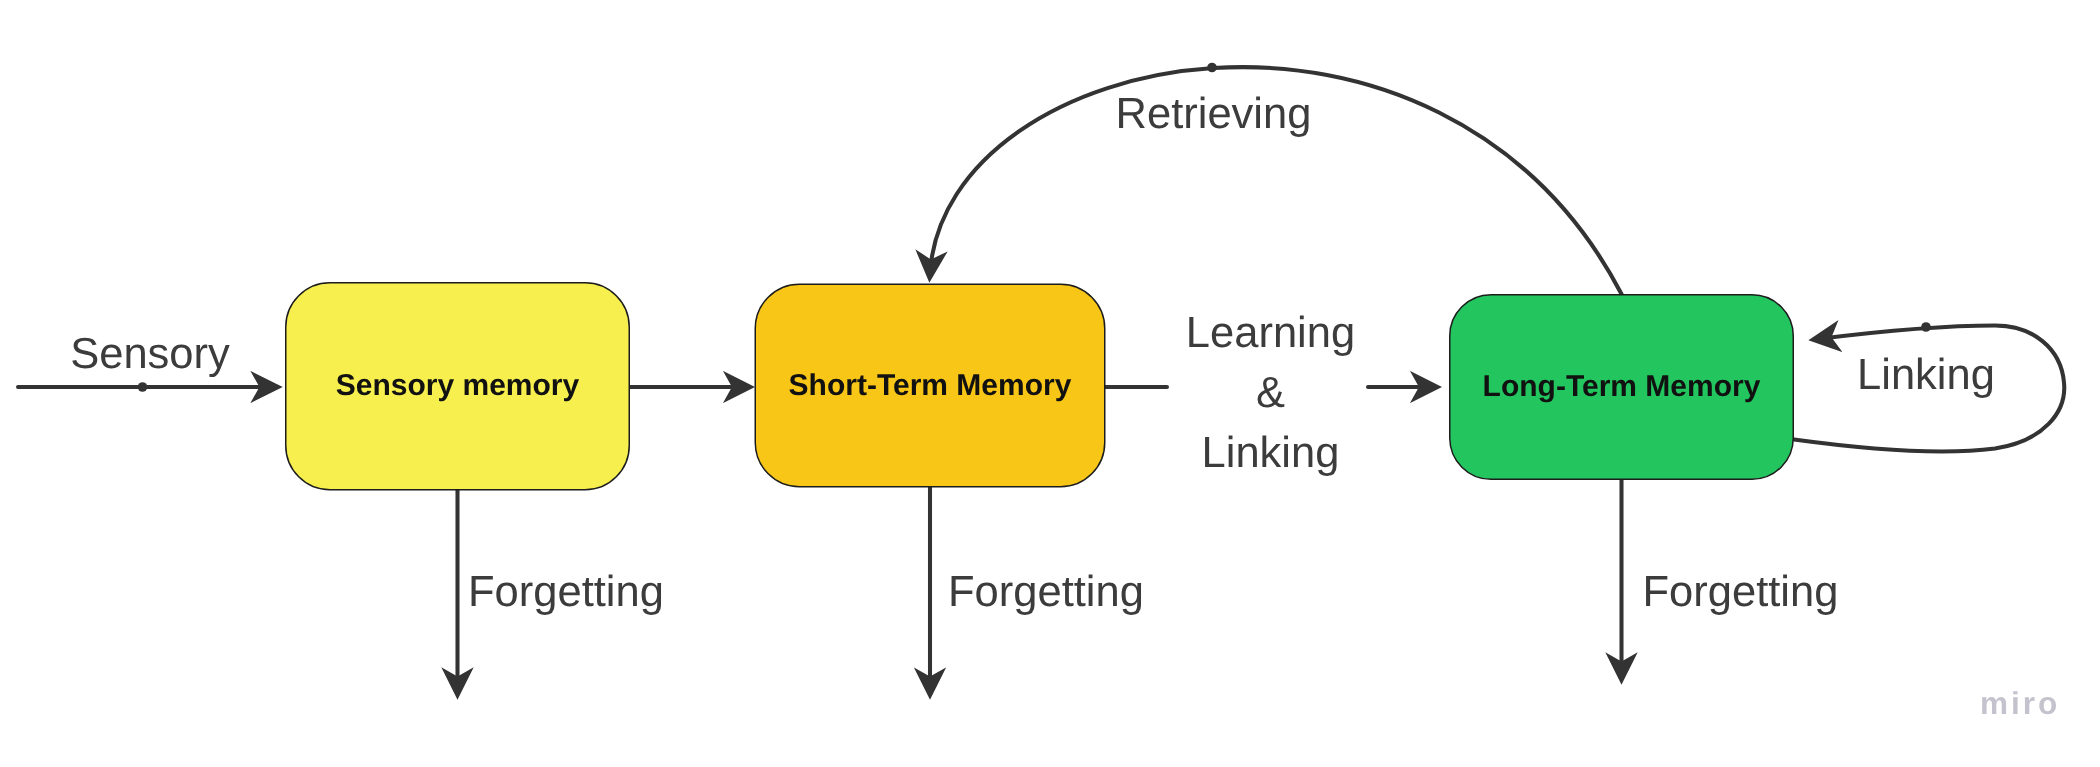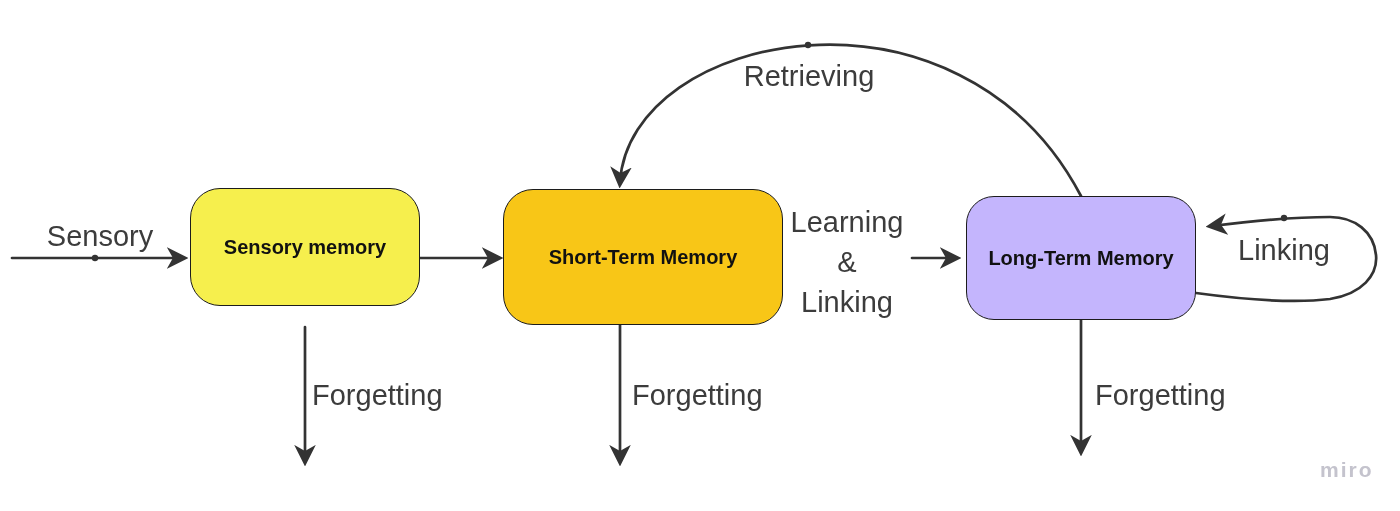--- a/index.html
+++ b/index.html
@@ -7,22 +7,22 @@
     position:relative; width:1400px; height:511px; background:#ffffff;
     font-family:"Liberation Sans", sans-serif; overflow:hidden;
   }
   .edges { position:absolute; left:0; top:0; }
   .edge { fill:none; stroke:#333333; stroke-width:2.7px; stroke-linecap:round; }
   .dot  { fill:#333333; stroke:none; }
   .box {
     position:absolute; box-sizing:border-box; border:1.6px solid #1c1c1c;
     display:flex; align-items:center; justify-content:center;
   }
-  .box-sensory { left:190px; top:188px; width:230px; height:118px; border-radius:30px; }
-  .box-short   { left:503px; top:189px; width:280px; height:136px; border-radius:30px; }
+  .box-sensory { left:190px; top:188px; width:230px; height:139px; border-radius:30px; }
+  .box-short   { left:503px; top:189px; width:234px; height:136px; border-radius:30px; }
   .box-long    { left:966px; top:196px; width:230px; height:124px; border-radius:28px; }
   .box-title { font-weight:700; font-size:20px; color:#111111; white-space:nowrap; }
   .lbl { position:absolute; font-size:29px; color:#3c3c3c; white-space:nowrap; }
   .lbl-center { text-align:center; }
   .lbl-encoding   { left:20px;   top:220px; width:160px; }
   .lbl-learning   { left:767px;  top:202px; width:160px; line-height:40px; }
   .lbl-retrieving { left:729px;  top:60px;  width:160px; }
   .lbl-linking    { left:1204px; top:234px; width:160px; }
   .lbl-forget-1   { left:312px;  top:379px; }
   .lbl-forget-2   { left:632px;  top:379px; }
@@ -64,21 +64,21 @@
   </svg>
 
   <div class="box box-sensory" style="background-color: rgb(246, 239, 77);">
     <span class="box-title">Sensory memory</span>
   </div>
 
   <div class="box box-short" style="background-color: rgb(248, 198, 23);">
     <span class="box-title">Short-Term Memory</span>
   </div>
 
-  <div class="box box-long" style="background-color: #c4b5fd; align-items: center;">
+  <div class="box box-long" style="background-color: #22c55e; align-items: center;">
     <span class="box-title">Long-Term Memory</span>
   </div>
 
   <div class="lbl lbl-center lbl-encoding">Sensory</div>
 
   <div class="lbl lbl-center lbl-learning">
     <div>Learning</div>
     <div>&amp;</div>
     <div>Linking</div>
   </div>

